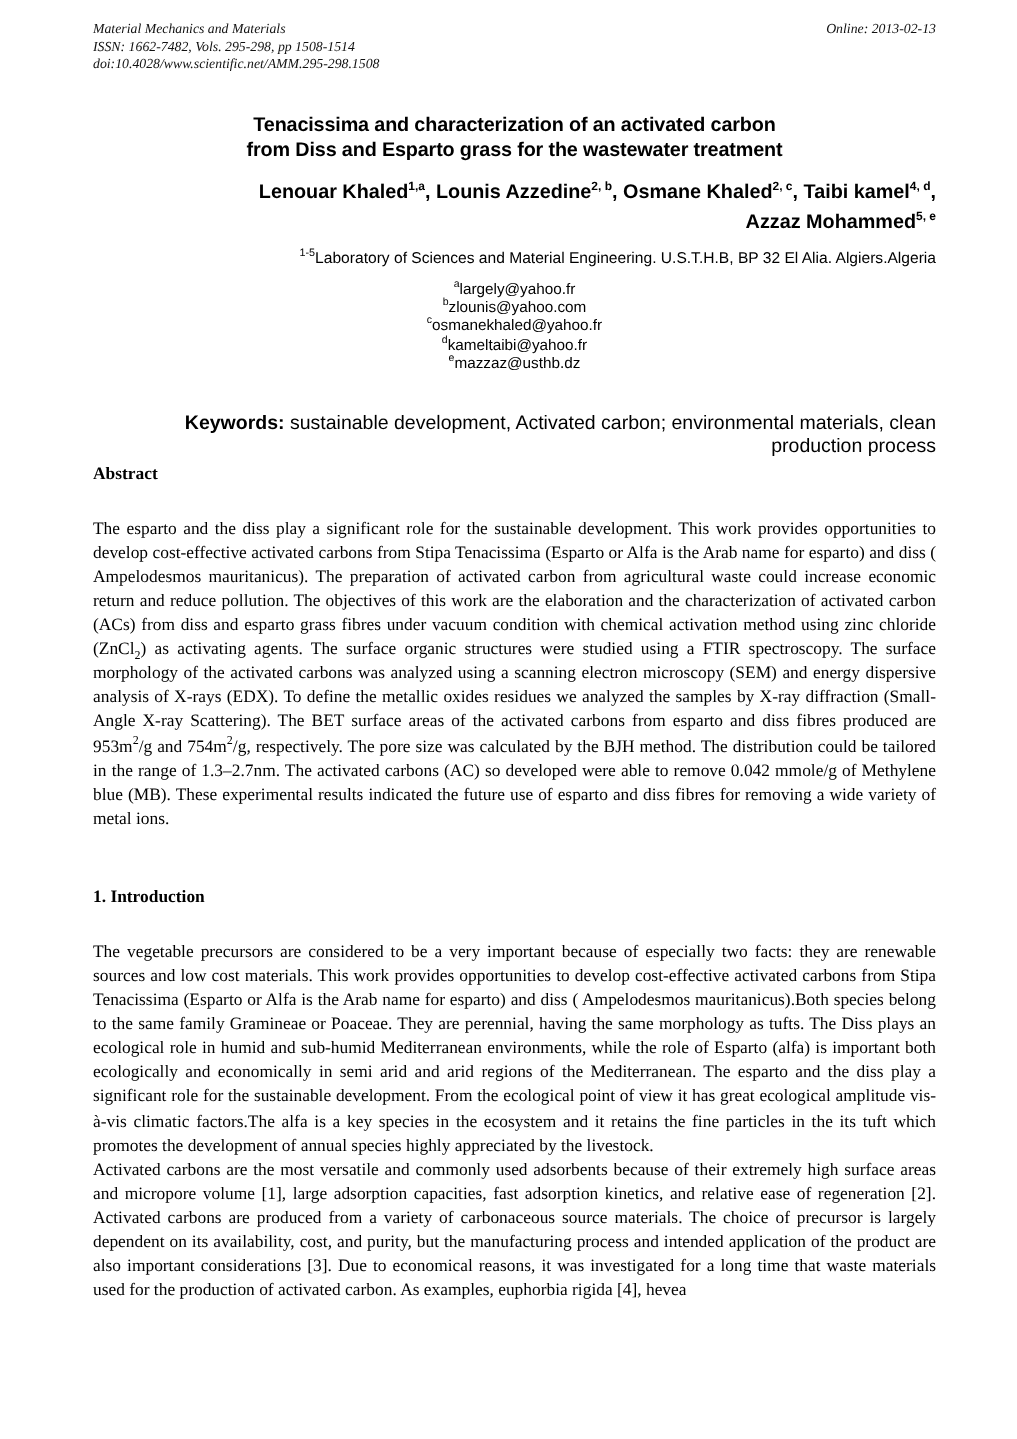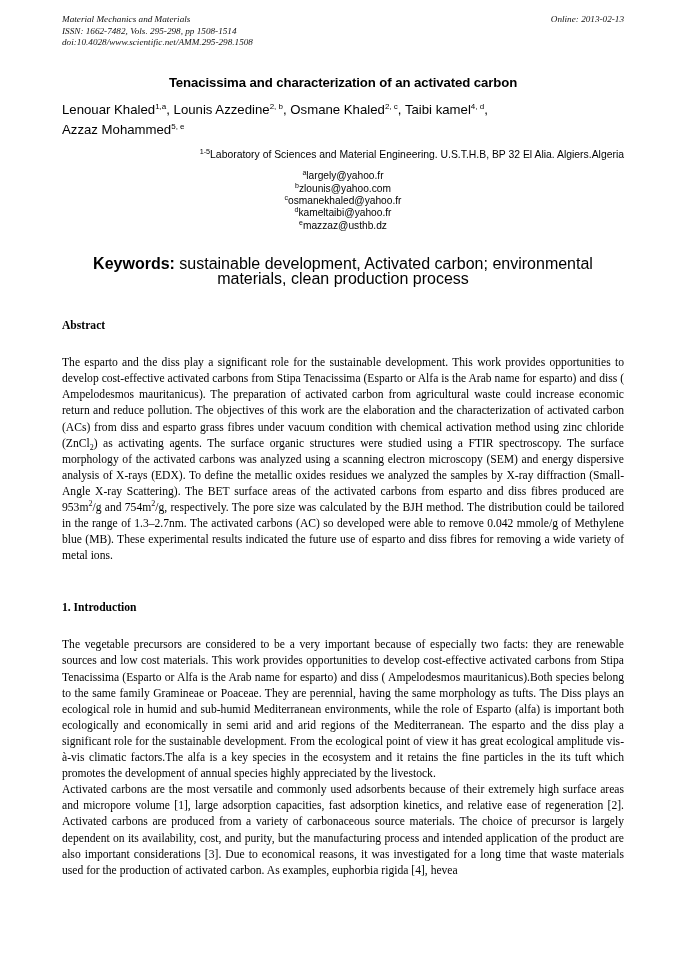--- a/index.html
+++ b/index.html
@@ -50,24 +50,25 @@
     font-weight: bold;
     font-size: 13.2px;
     line-height: 17.5px;
     letter-spacing: -0.1px;
   }
   .title .tline { display: block; }
 
   
   .authors {
     margin-top: 7px;
-    text-align: left;
+    text-align: right;
     font-family: "Liberation Sans", "DejaVu Sans", sans-serif;
     font-size: 13.2px;
     line-height: 20px;
+    font-weight: bold;
   }
   .authors sup {
     font-size: 8px;
     vertical-align: super;
     line-height: 0;
   }
 
   
   .affiliation {
     margin-top: 8px;
@@ -94,29 +95,29 @@
   .emails sup {
     font-size: 7px;
     vertical-align: super;
     line-height: 0;
   }
 
   
   .keywords {
     margin-top: 24px;
     font-family: "Liberation Sans", "DejaVu Sans", sans-serif;
-    font-size: 16px;
+    font-size: 13px;
     line-height: 15px;
-    text-align: center;
+    text-align: right;
   }
   .keywords .kw-label { font-weight: bold; }
 
   
   .sec-heading {
-    margin-top: 32px;
+    margin-top: 4px;
     font-family: "Liberation Serif", "DejaVu Serif", serif;
     font-weight: bold;
     font-size: 11.6px;
     line-height: 15px;
   }
 
   
   .body-text {
     margin-top: 22px;
     font-family: "Liberation Serif", "DejaVu Serif", serif;
@@ -146,20 +147,21 @@
 
   <div class="masthead">
     <span class="online">Online: 2013-02-13</span>
     <div class="mline">Material Mechanics and Materials</div>
     <div class="mline">ISSN: 1662-7482, Vols. 295-298, pp 1508-1514</div>
     <div class="mline">doi:10.4028/www.scientific.net/AMM.295-298.1508</div>
   </div>
 
   <h1 class="title">
     <span class="tline">Tenacissima and characterization of an activated carbon</span>
+    <span class="tline">from Diss and Esparto grass for the wastewater treatment</span>
   </h1>
 
   <div class="authors">
     <span><span>Lenouar Khaled</span><sup>1,a</sup></span><span>, </span><span><span>Lounis Azzedine</span><sup>2, b</sup></span><span>, </span><span><span>Osmane Khaled</span><sup>2, c</sup></span><span>, </span><span><span>Taibi kamel</span><sup>4, d</sup></span><span>,</span>
     <br>
     <span><span>Azzaz Mohammed</span><sup>5, e</sup></span>
   </div>
 
   <div class="affiliation"><sup>1-5</sup><span>Laboratory of Sciences and Material Engineering. U.S.T.H.B, BP 32 El Alia. Algiers.Algeria</span></div>
 

